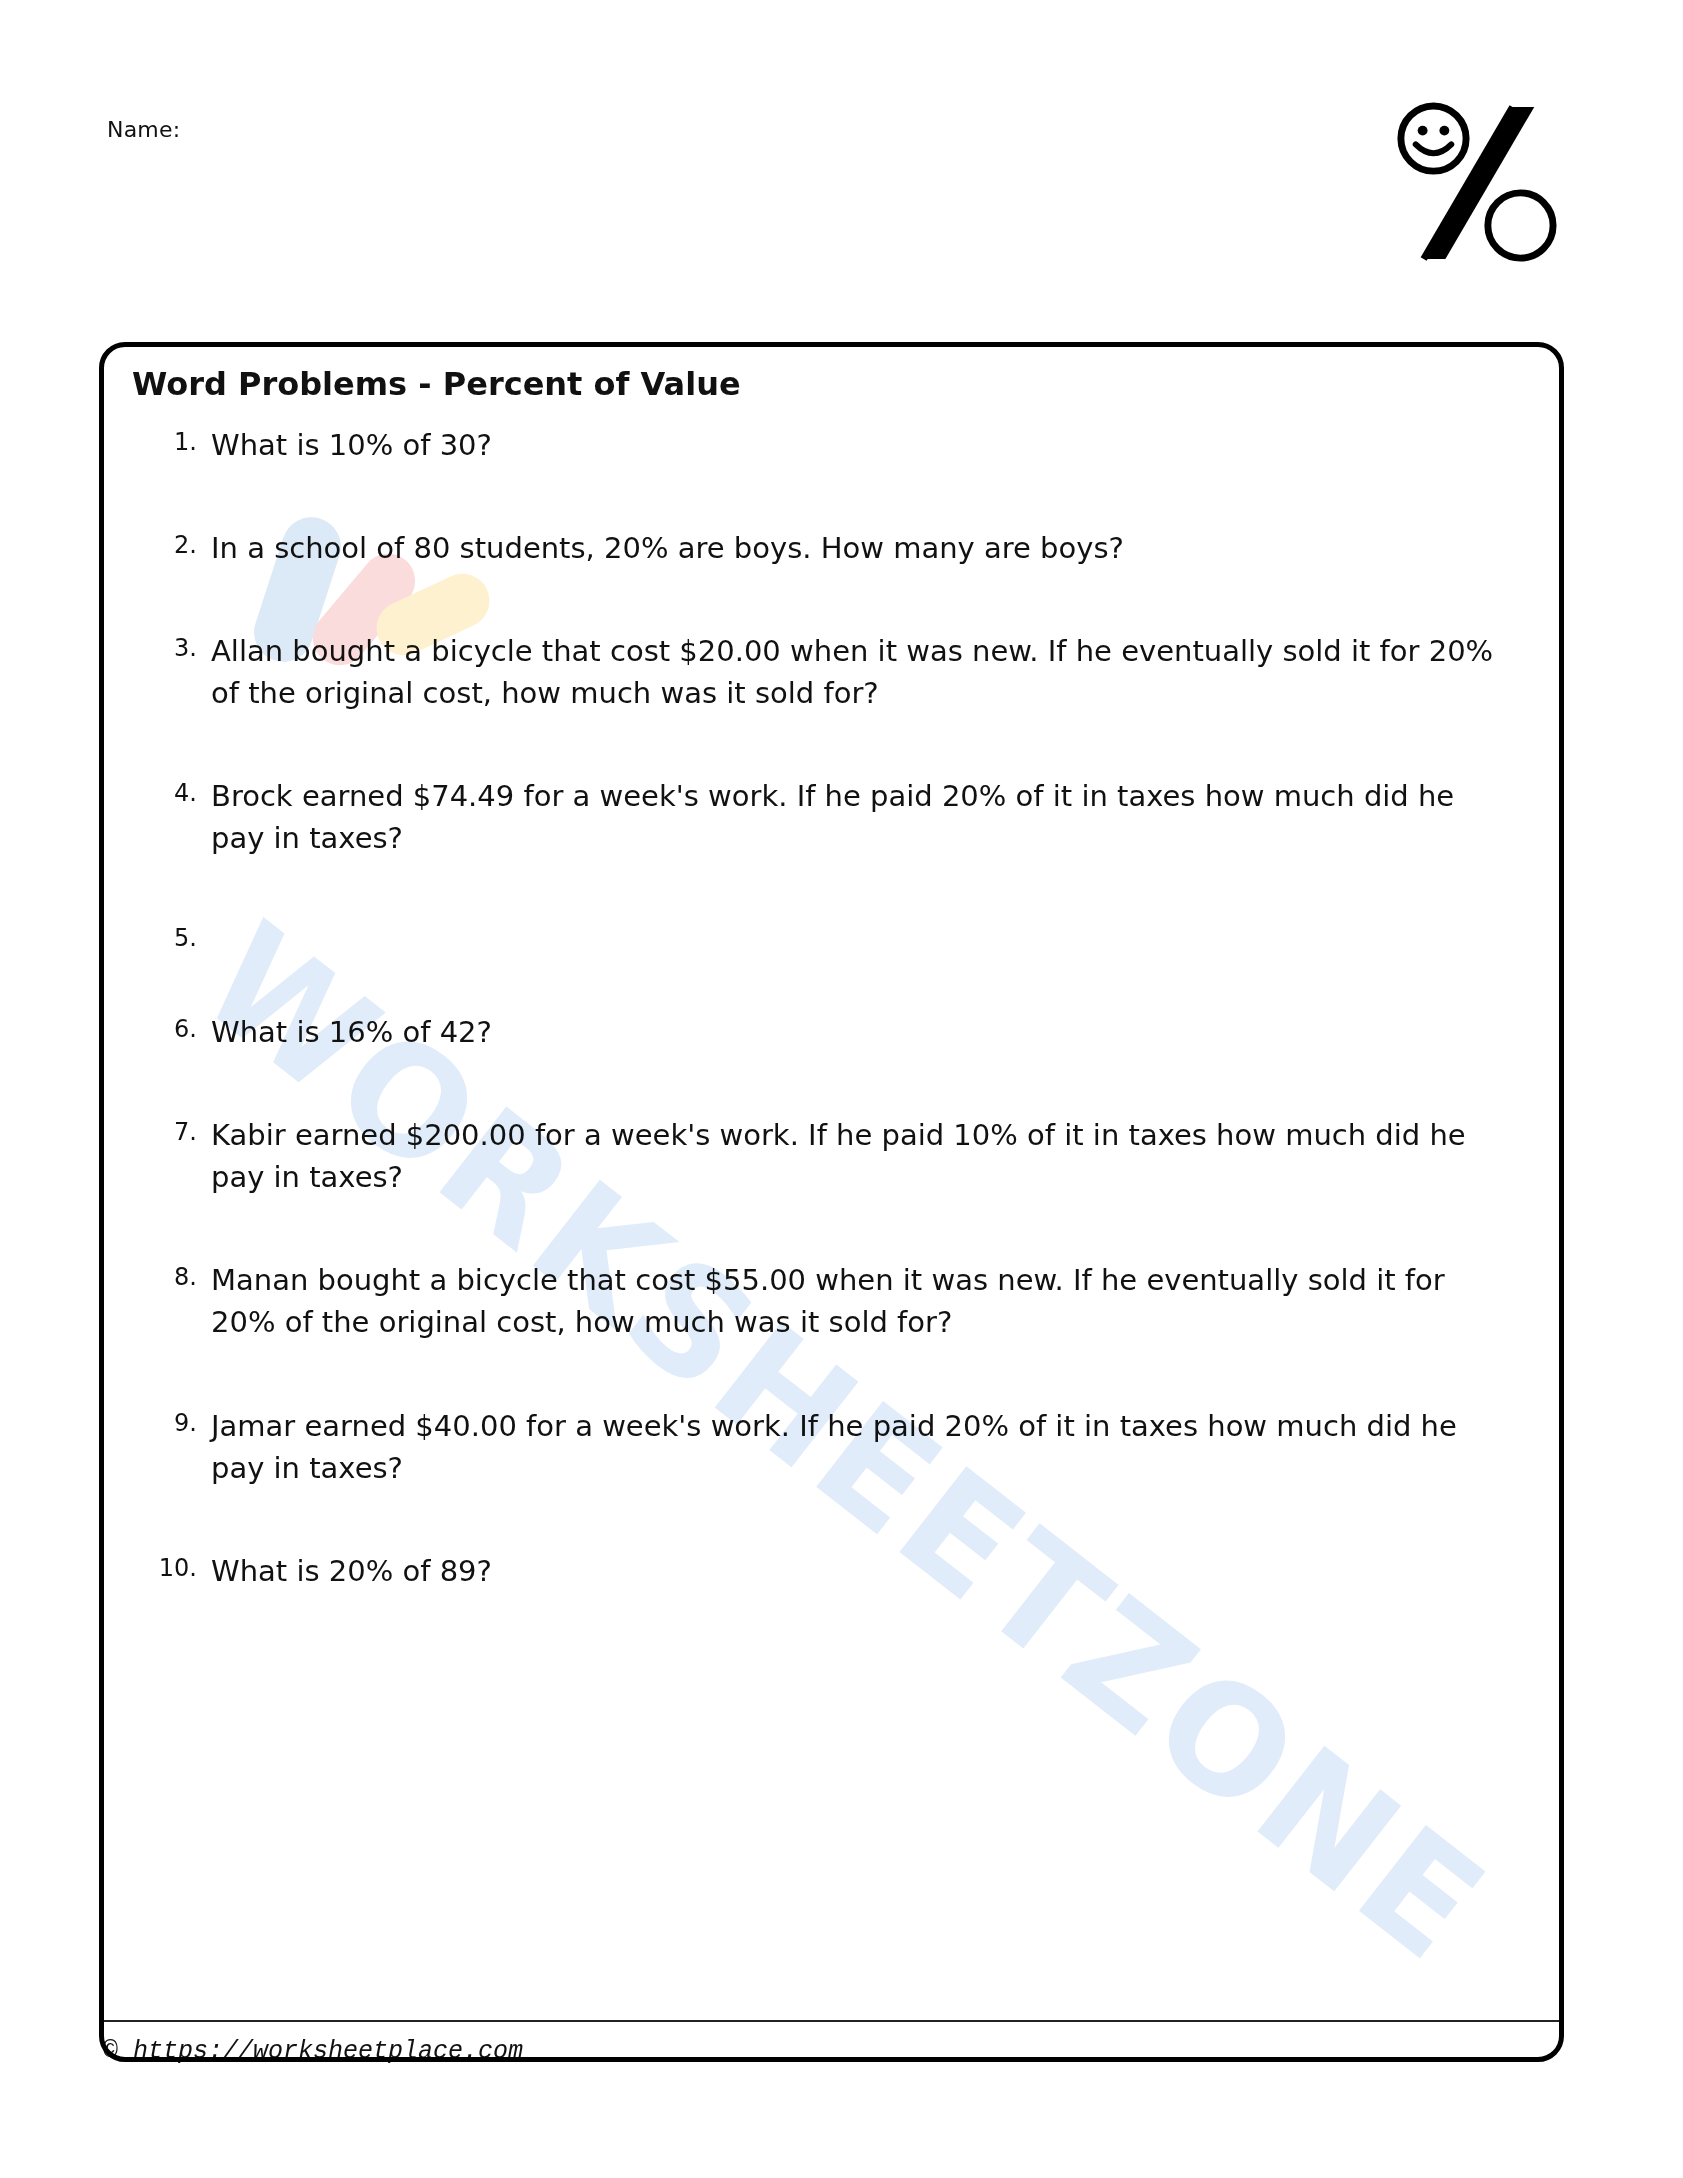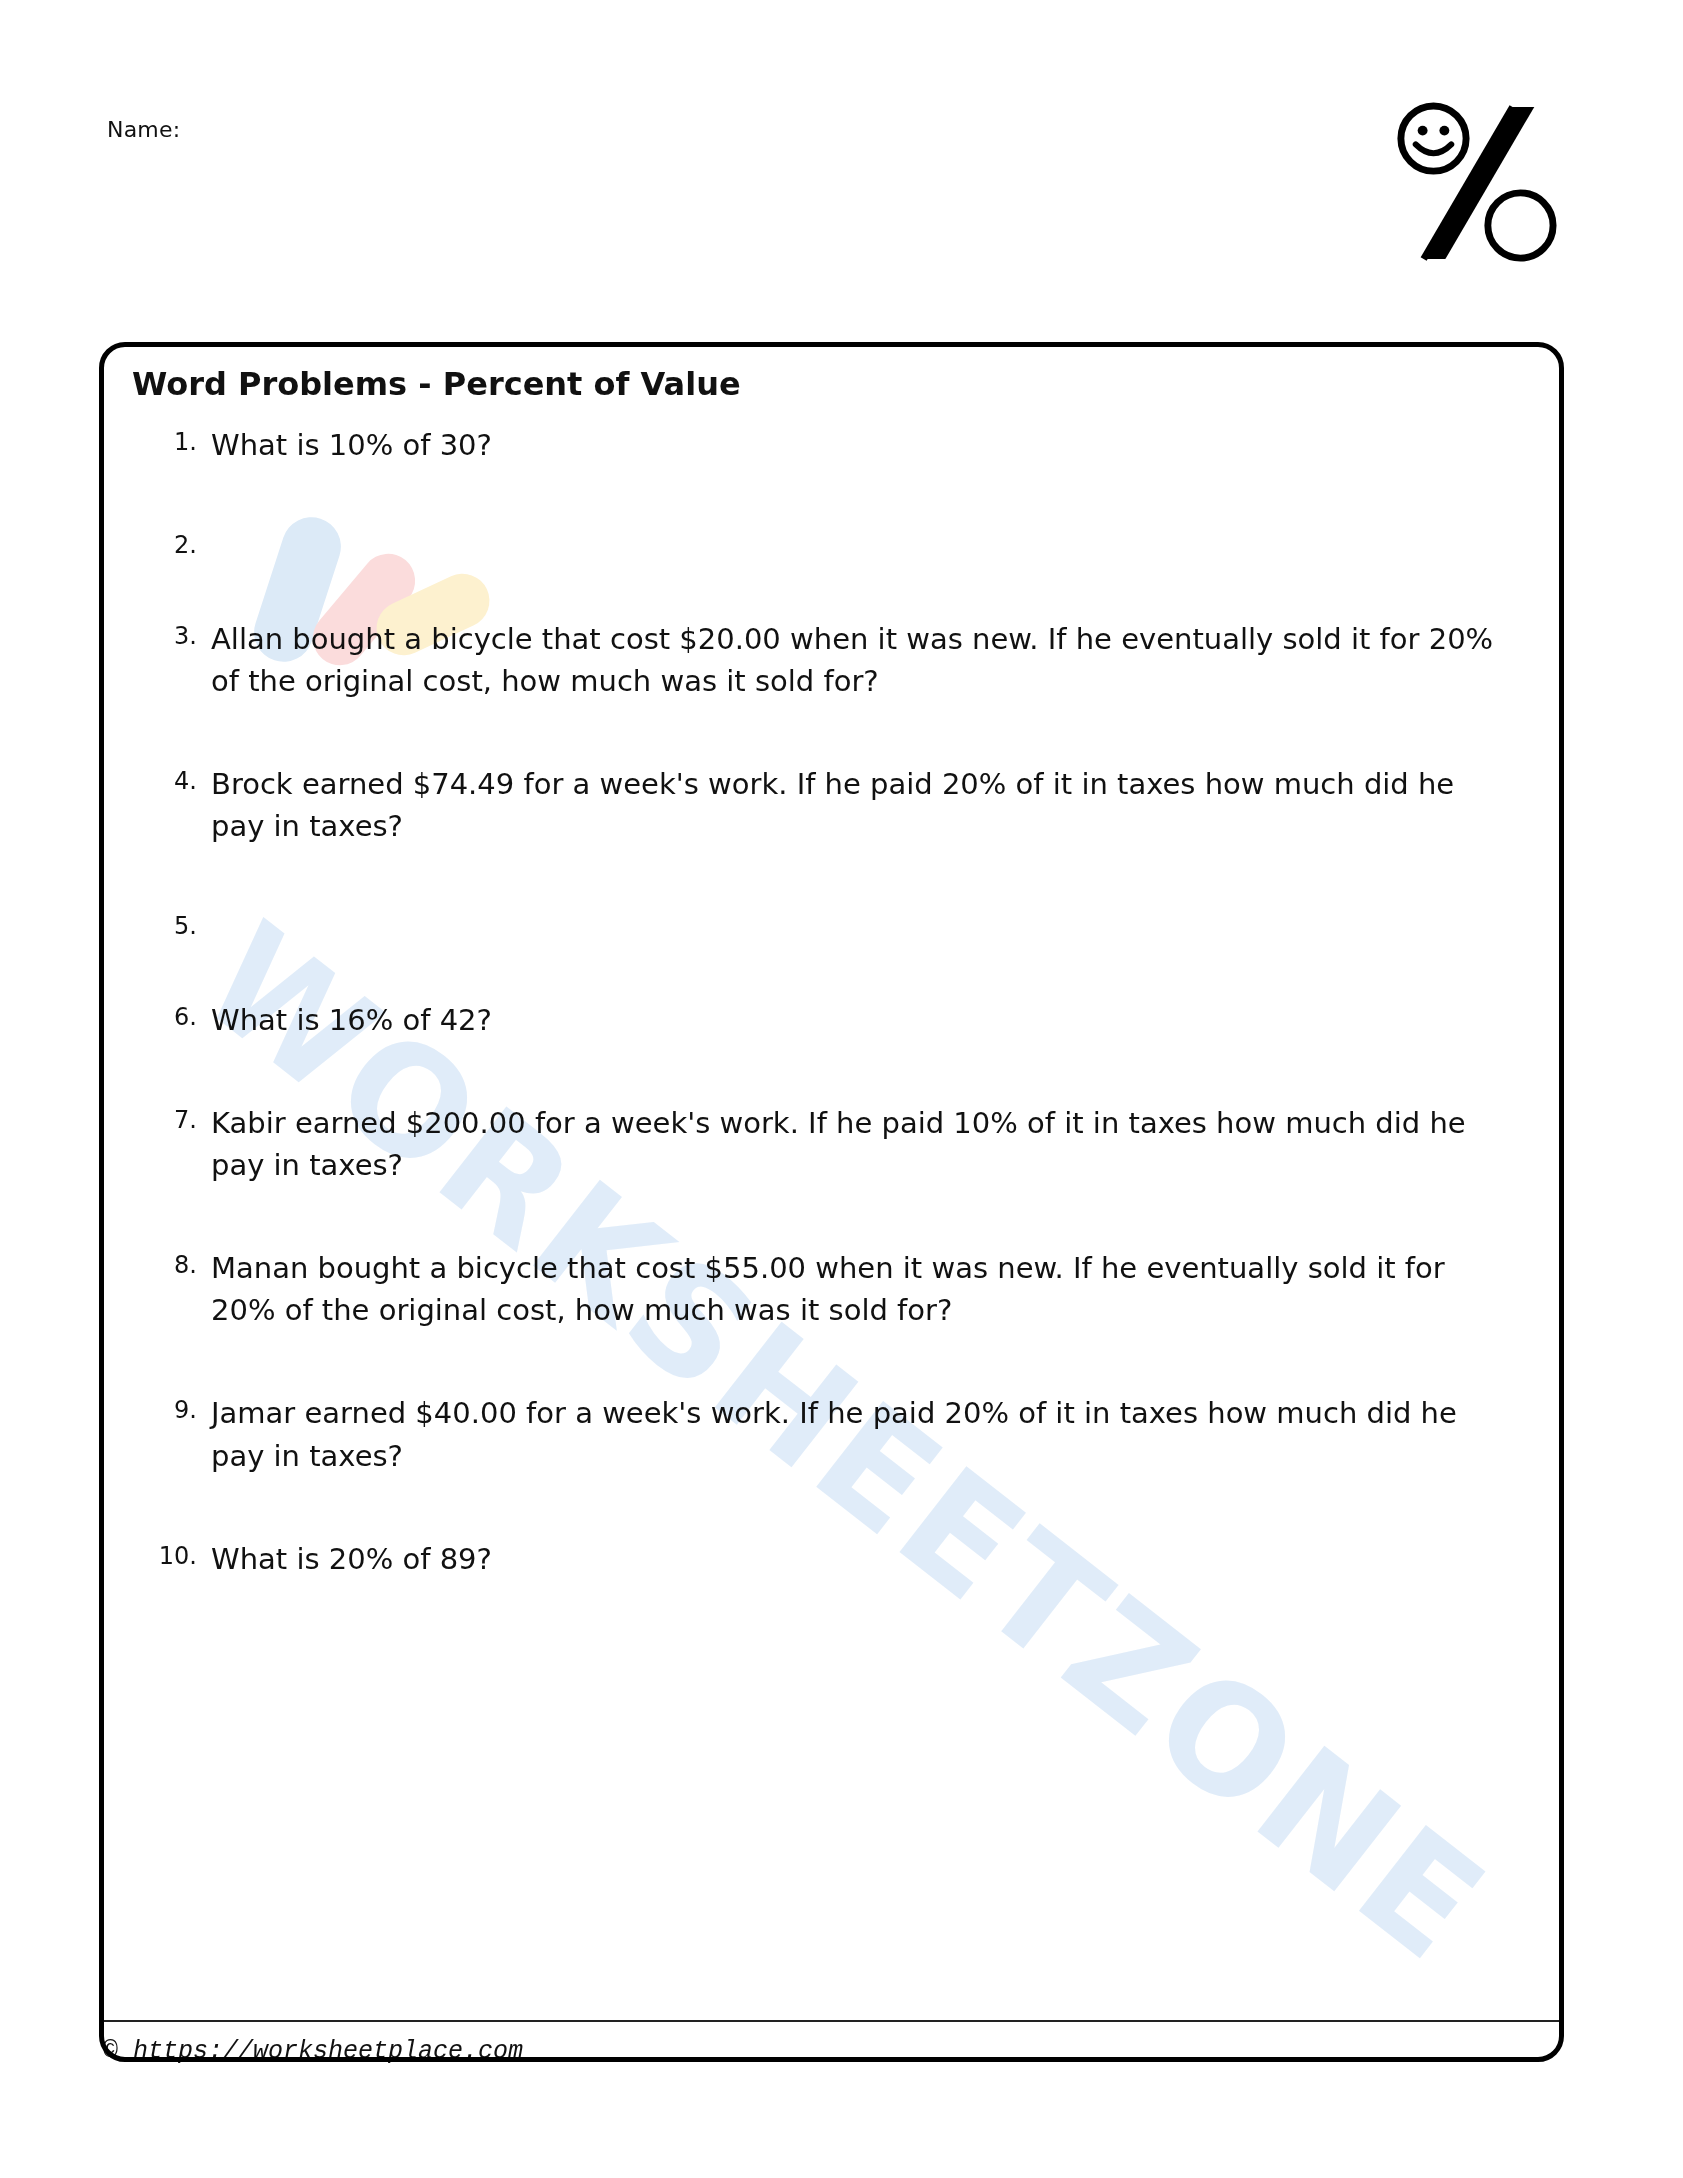--- a/index.html
+++ b/index.html
@@ -227,20 +227,21 @@
 
     <div class="problems">
 
       <div class="problem">
         <div class="num">1.</div>
         <div class="body">What is 10% of 30?</div>
       </div>
 
       <div class="problem">
         <div class="num">2.</div>
+        <div class="body">In a school of 80 students, 20% are boys. How many are boys?</div>
       </div>
 
       <div class="problem">
         <div class="num">3.</div>
         <div class="body">Allan bought a bicycle that cost $20.00 when it was new. If he eventually sold it for 20% of the original cost, how much was it sold for?</div>
       </div>
 
       <div class="problem">
         <div class="num">4.</div>
         <div class="body">Brock earned $74.49 for a week's work. If he paid 20% of it in taxes how much did he pay in taxes?</div>

